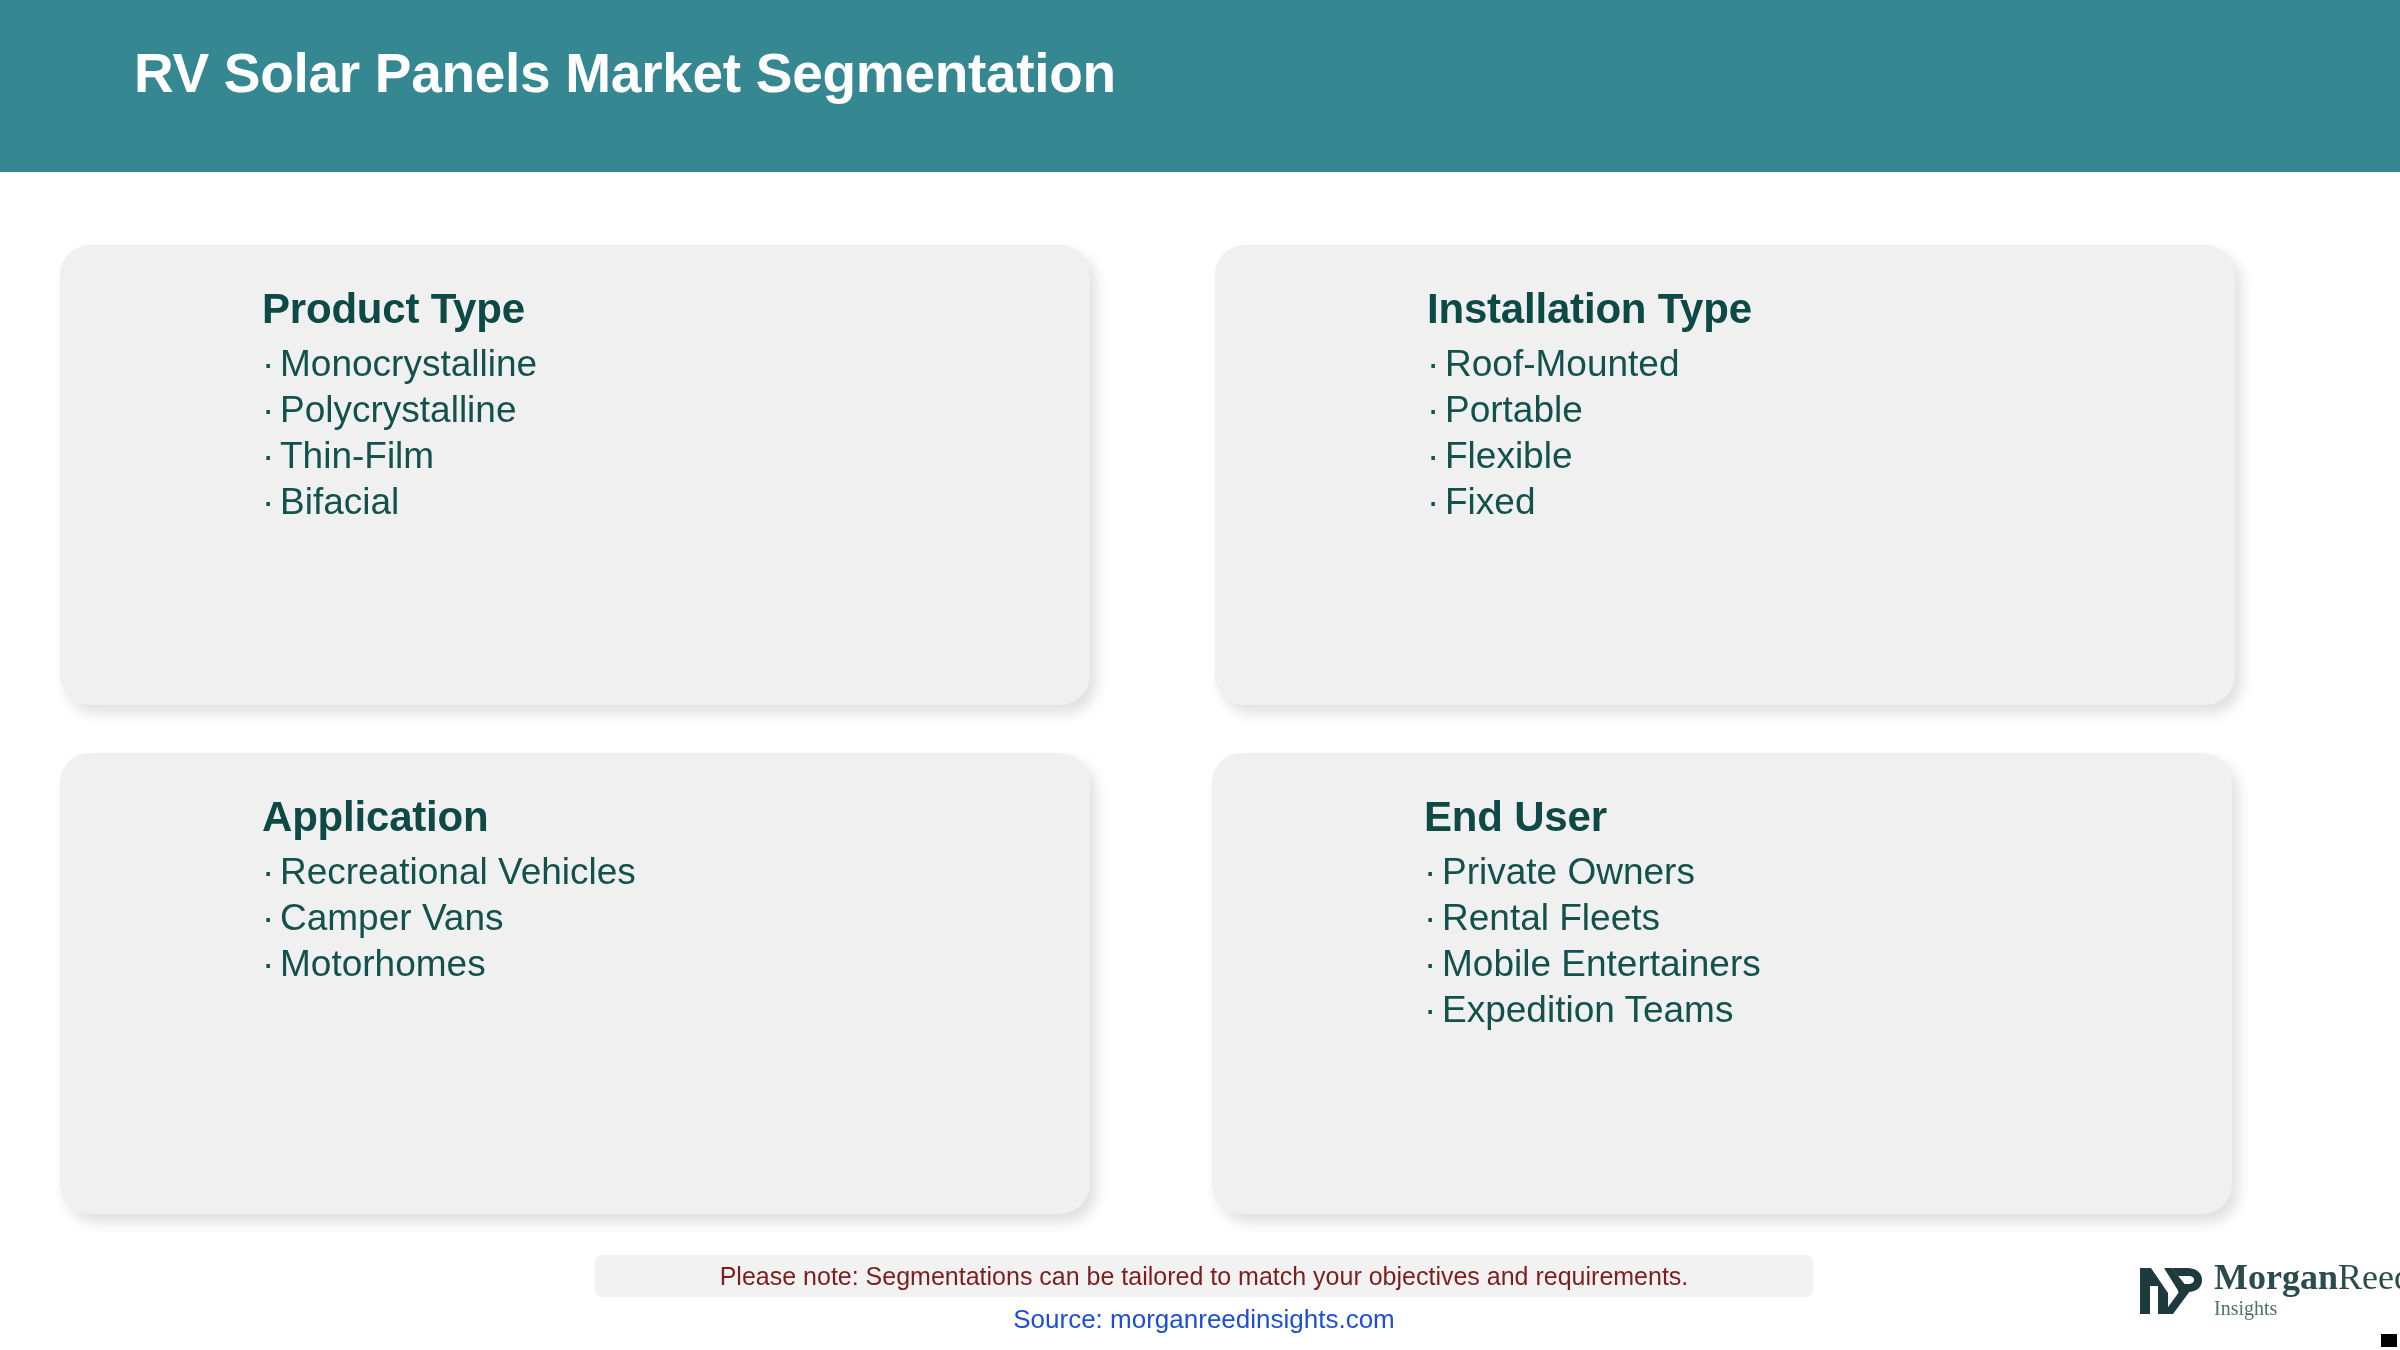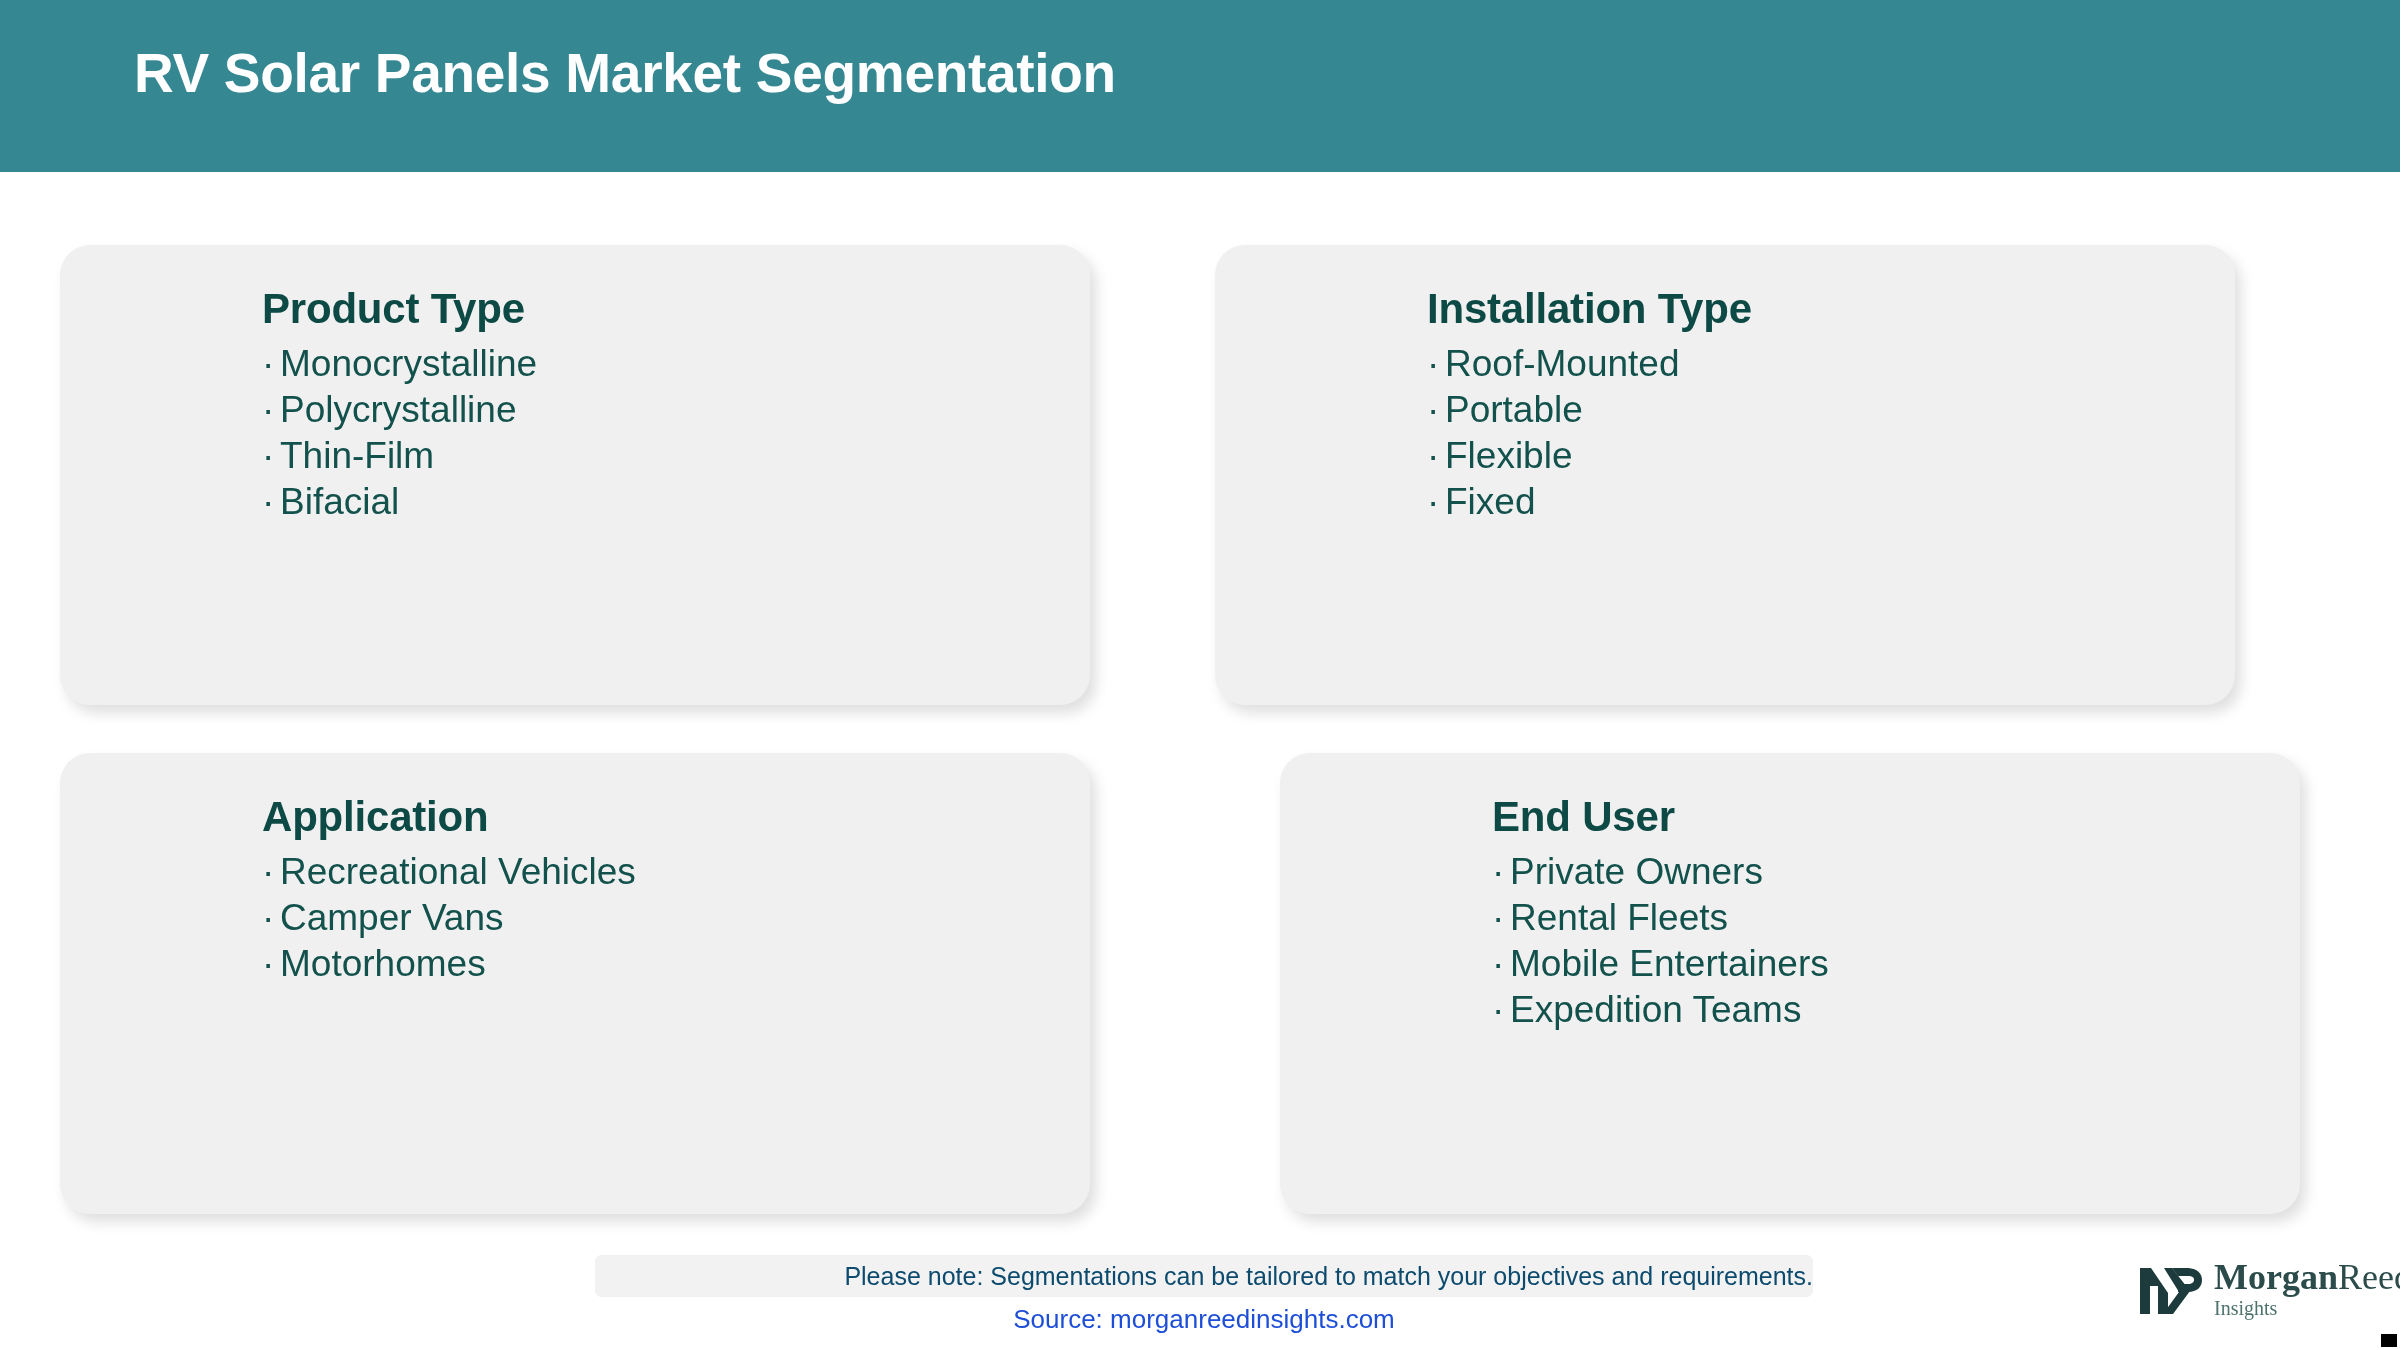--- a/index.html
+++ b/index.html
@@ -49,21 +49,21 @@
     position: absolute;
     background: #f0f0f0;
     border-radius: 30px;
     box-shadow: 6px 8px 14px rgba(0,0,0,0.13);
     box-sizing: border-box;
     overflow: hidden;
   }
   .card-1 { left: 60px;   top: 73px;  width: 1030px; height: 460px; }
   .card-2 { left: 1215px; top: 73px;  width: 1020px; height: 460px; }
   .card-3 { left: 60px;   top: 581px; width: 1030px; height: 461px; }
-  .card-4 { left: 1280px; top: 581px; width: 1020px; height: 461px; }
+  .card-4 { left: 1212px; top: 581px; width: 1020px; height: 461px; }
 
   .card-inner {
     position: absolute;
     left: 0;
     top: 0;
   }
   .card-1 .card-inner, .card-3 .card-inner { padding-left: 202px; padding-top: 38px; }
   .card-2 .card-inner, .card-4 .card-inner { padding-left: 212px; padding-top: 38px; }
 
   .card-heading {
@@ -104,23 +104,23 @@
     border-radius: 6px;
     box-sizing: border-box;
   }
   .note-text {
     position: absolute;
     left: 0;
     top: 0;
     width: 1218px;
     height: 42px;
     line-height: 42px;
-    text-align: right;
+    text-align: center;
     font-size: 25px;
-    color: #0c4a6e;
+    color: #7f1d1d;
     white-space: nowrap;
   }
   .source-text {
     position: absolute;
     left: 595px;
     top: 1303px;
     width: 1218px;
     text-align: center;
     font-size: 26px;
     color: #1d4ed8;

